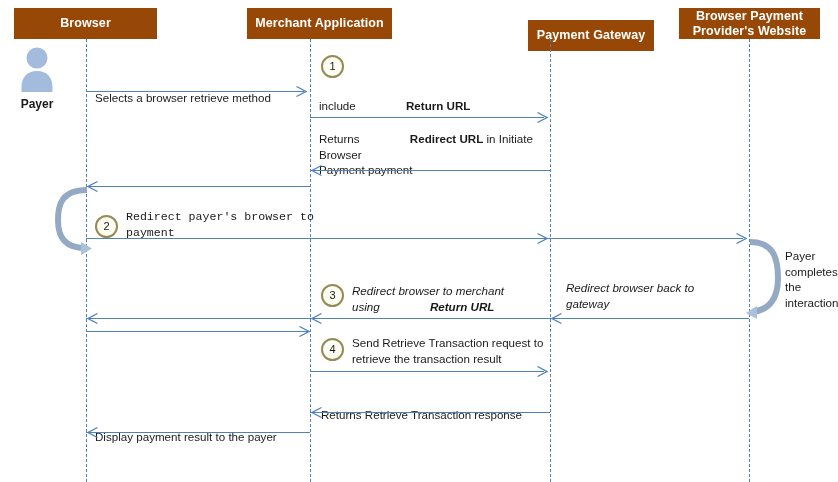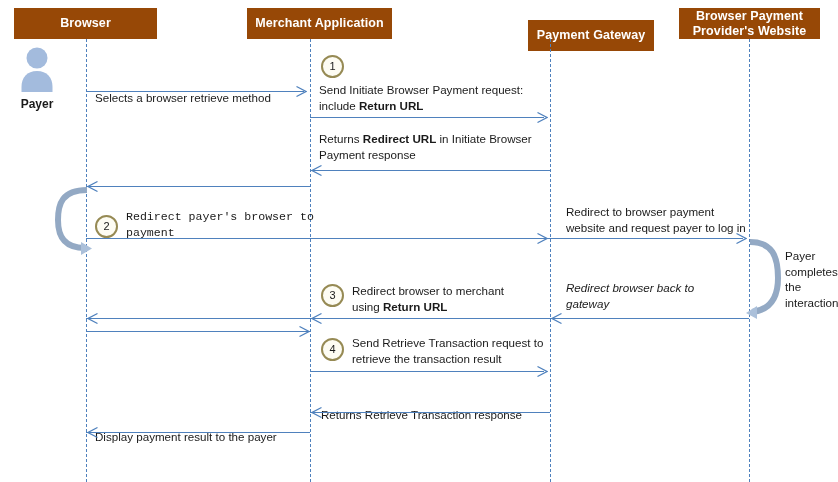--- a/index.html
+++ b/index.html
@@ -79,21 +79,21 @@
   }
 
   
   .msg-label {
     position: absolute;
     font-size: 11.6px;
     line-height: 15.5px;
     color: #1a1a1a;
     white-space: pre-line;
   }
-  .msg-label b { font-weight: bold; }
+  .msg-label b { font-weight: bold; margin-left: 47px; }
 
   
   .step-badge {
     position: absolute;
     width: 23px;
     height: 23px;
     border-radius: 50%;
     background: #fdfcf3;
     border: 2.6px solid #968a54;
     box-sizing: border-box;
@@ -161,31 +161,31 @@
   <div class="msg-line" style="left:86px; top:91px; width:218px;"></div>
   <div class="arrowhead" style="left:296px; top:85.5px;">
     <svg width="11" height="11" viewBox="0 0 11 11">
       <path d="M0.5 0.5 L10 5.5 L0.5 10.5" fill="none" stroke="#4f81bd" stroke-width="1.2"></path>
     </svg>
   </div>
 
   <div class="step-badge" style="left:321px; top:55px;">
     <span>1</span>
   </div>
-  <div class="msg-label" style="left:319px; top:82px; width:230px;"><span>Send Initiate Browser Payment request:</span><br><span>include <b>Return URL</b></span></div>
+  <div class="msg-label" style="left:319px; top:82px; width:230px;"><br><span>include <b>Return URL</b></span></div>
 
   <div class="elbow" style="left:310px; top:117px; height:0px;"></div>
   <div class="msg-line" style="left:310px; top:117px; width:234px;"></div>
   <div class="arrowhead" style="left:537px; top:111.5px;">
     <svg width="11" height="11" viewBox="0 0 11 11">
       <path d="M0.5 0.5 L10 5.5 L0.5 10.5" fill="none" stroke="#4f81bd" stroke-width="1.2"></path>
     </svg>
   </div>
 
-  <div class="msg-label" style="left:319px; top:131px; width:235px;"><span>Returns <b>Redirect URL</b> in Initiate Browser</span><br><span>Payment response</span></div>
+  <div class="msg-label" style="left:319px; top:131px; width:235px;"><span>Returns <b>Redirect URL</b> in Initiate Browser</span><br><span>Payment payment</span></div>
   <div class="msg-line" style="left:310px; top:170px; width:240px;"></div>
   <div class="arrowhead" style="left:311px; top:164.5px;">
     <svg width="11" height="11" viewBox="0 0 11 11">
       <path d="M10.5 0.5 L1 5.5 L10.5 10.5" fill="none" stroke="#4f81bd" stroke-width="1.2"></path>
     </svg>
   </div>
 
   <div class="msg-line" style="left:86px; top:186px; width:224px;"></div>
   <div class="arrowhead" style="left:87px; top:180.5px;">
     <svg width="11" height="11" viewBox="0 0 11 11">
@@ -198,21 +198,20 @@
   </div>
   <div class="msg-label" style="left:126px; top:209px; width:200px;font-family:Liberation Mono, monospace;"><span>Redirect payer's browser to payment</span><br></div>
 
   <div class="arc" style="left:54px; top:184px;">
     <svg width="40" height="72" viewBox="0 0 40 72">
       <path d="M33 6 C8 6 4 20 4 36 C4 52 10 64 31 64" fill="none" stroke="#93a9c4" stroke-width="6" stroke-linecap="butt"></path>
       <path d="M27 58 L38 64.5 L27 71 Z" fill="#abc0da"></path>
     </svg>
   </div>
 
-  <div class="msg-label" style="left:566px; top:204px; width:200px;"><span>Redirect to browser payment</span><br><span>website and request payer to log in</span></div>
   <div class="msg-line" style="left:86px; top:238px; width:657px;"></div>
   <div class="arrowhead" style="left:736px; top:232.5px;">
     <svg width="11" height="11" viewBox="0 0 11 11">
       <path d="M0.5 0.5 L10 5.5 L0.5 10.5" fill="none" stroke="#4f81bd" stroke-width="1.2"></path>
     </svg>
   </div>
   <div class="arrowhead" style="left:537px; top:232.5px;">
     <svg width="11" height="11" viewBox="0 0 11 11">
       <path d="M0.5 0.5 L10 5.5 L0.5 10.5" fill="none" stroke="#4f81bd" stroke-width="1.2"></path>
     </svg>
@@ -233,21 +232,21 @@
   <div class="msg-line" style="left:550px; top:318px; width:199px;"></div>
   <div class="arrowhead" style="left:551px; top:312.5px;">
     <svg width="11" height="11" viewBox="0 0 11 11">
       <path d="M10.5 0.5 L1 5.5 L10.5 10.5" fill="none" stroke="#4f81bd" stroke-width="1.2"></path>
     </svg>
   </div>
 
   <div class="step-badge" style="left:321px; top:284px;">
     <span>3</span>
   </div>
-  <div class="msg-label" style="left:352px; top:283px; width:200px;"><span>Redirect browser to merchant</span><br><span>using <b>Return URL</b></span></div>
+  <div class="msg-label" style="left:352px; top:283px; width:200px;font-style:italic;"><span>Redirect browser to merchant</span><br><span>using <b>Return URL</b></span></div>
   <div class="msg-line" style="left:86px; top:318px; width:464px;"></div>
   <div class="arrowhead" style="left:87px; top:312.5px;">
     <svg width="11" height="11" viewBox="0 0 11 11">
       <path d="M10.5 0.5 L1 5.5 L10.5 10.5" fill="none" stroke="#4f81bd" stroke-width="1.2"></path>
     </svg>
   </div>
   <div class="arrowhead" style="left:311px; top:312.5px;">
     <svg width="11" height="11" viewBox="0 0 11 11">
       <path d="M10.5 0.5 L1 5.5 L10.5 10.5" fill="none" stroke="#4f81bd" stroke-width="1.2"></path>
     </svg>

